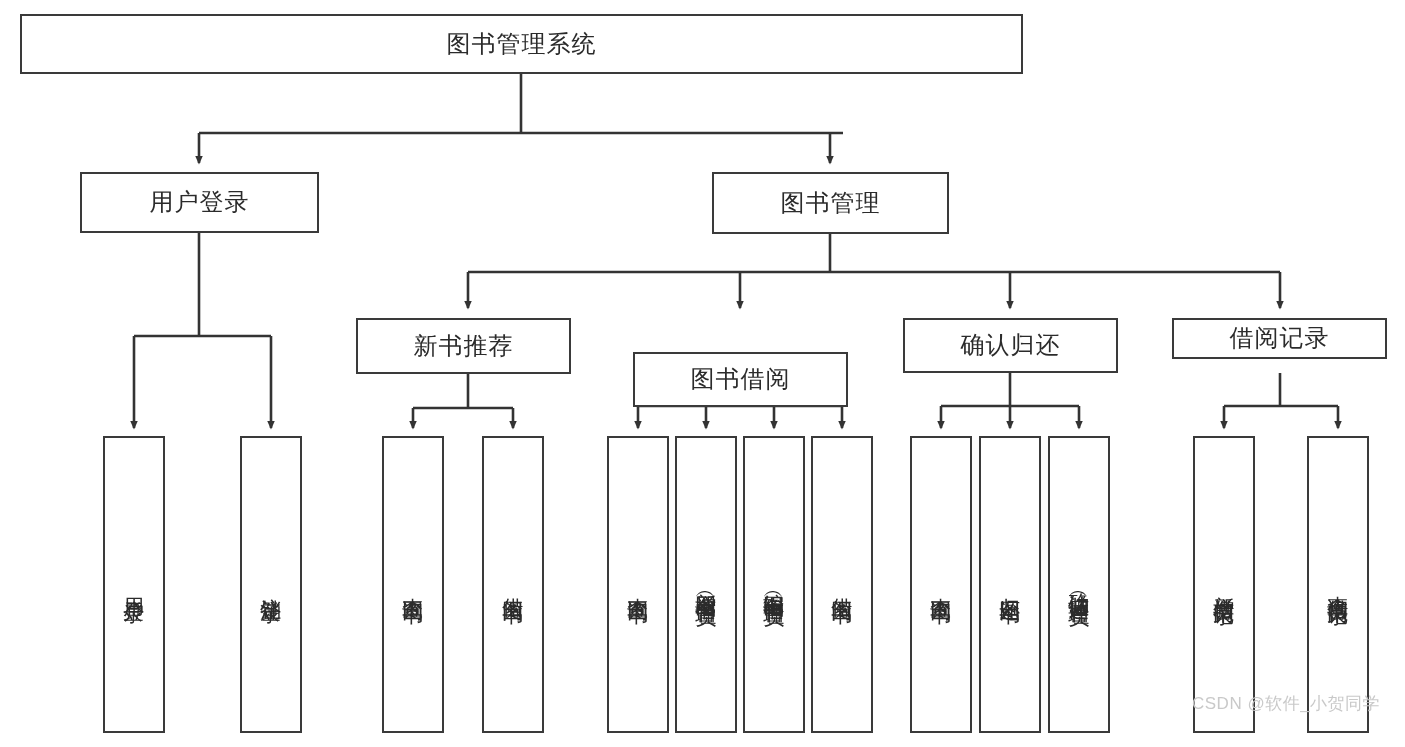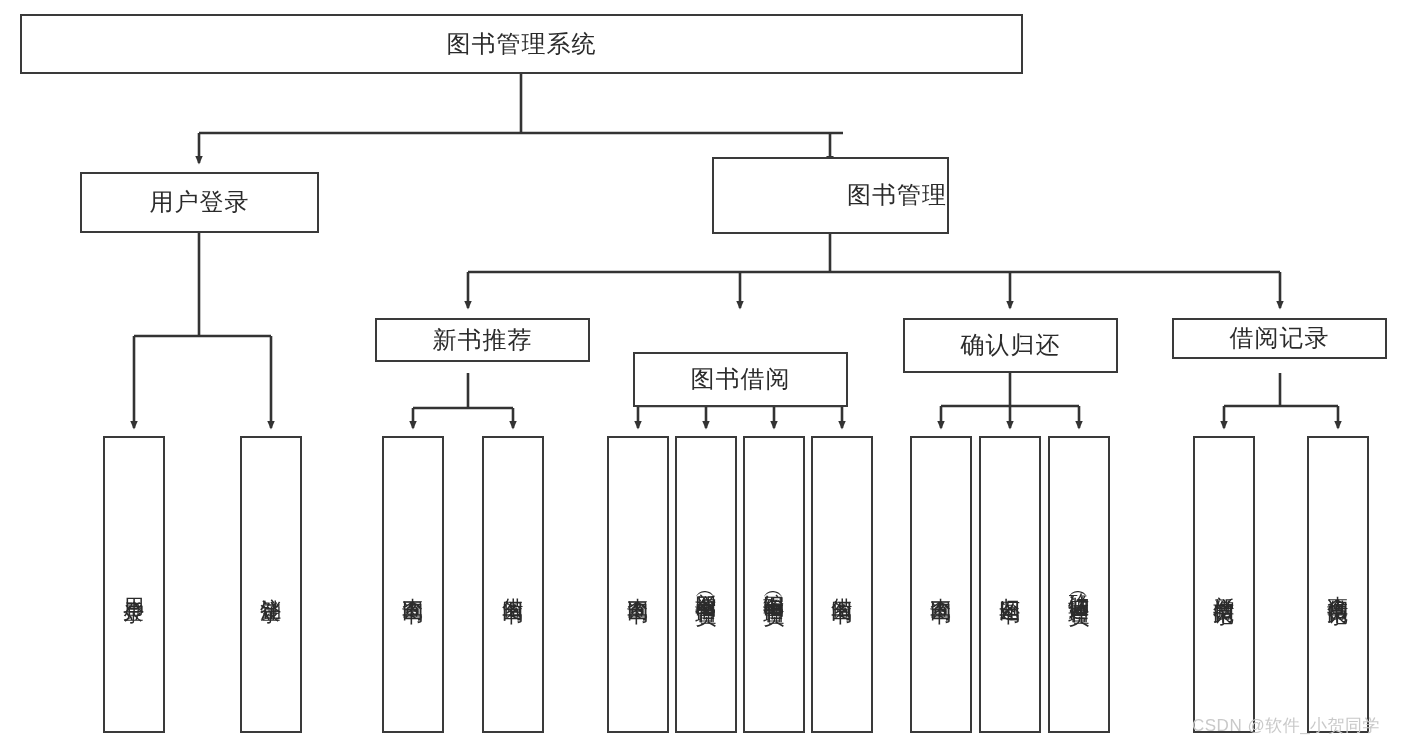--- a/index.html
+++ b/index.html
@@ -145,25 +145,25 @@
   </svg>
 
   <div class="node h" style="left:20px; top:14px; width:1003px; height:60px;">
     <span class="lbl">图书管理系统</span>
   </div>
 
   <div class="node h" style="left:80px; top:172px; width:239px; height:61px;">
     <span class="lbl">用户登录</span>
   </div>
 
-  <div class="node h" style="left:712px; top:157px; width:237px; height:77px;justify-content:flex-end;">
+  <div class="node h" style="left:712px; top:172px; width:237px; height:62px;">
     <span class="lbl">图书管理</span>
   </div>
 
-  <div class="node h" style="left:375px; top:318px; width:215px; height:44px;">
+  <div class="node h" style="left:356px; top:318px; width:215px; height:56px;">
     <span class="lbl">新书推荐</span>
   </div>
 
   <div class="node h" style="left:633px; top:318px; width:215px; height:55px;margin-top:34px;">
     <span class="lbl">图书借阅</span>
   </div>
 
   <div class="node h" style="left:903px; top:318px; width:215px; height:55px;">
     <span class="lbl">确认归还</span>
   </div>
@@ -217,15 +217,15 @@
   </div>
 
   <div class="node v" style="left:1193px; top:436px; width:62px; height:297px;">
     <span class="lbl">新增借阅记录</span>
   </div>
 
   <div class="node v" style="left:1307px; top:436px; width:62px; height:297px;">
     <span class="lbl">查询借阅记录</span>
   </div>
 
-  <div class="watermark" style="left:1192px; top:714px;">CSDN @软件_小贺同学</div>
+  <div class="watermark" style="left:1192px; top:692px;">CSDN @软件_小贺同学</div>
 
 </div>
 
 </body></html>

